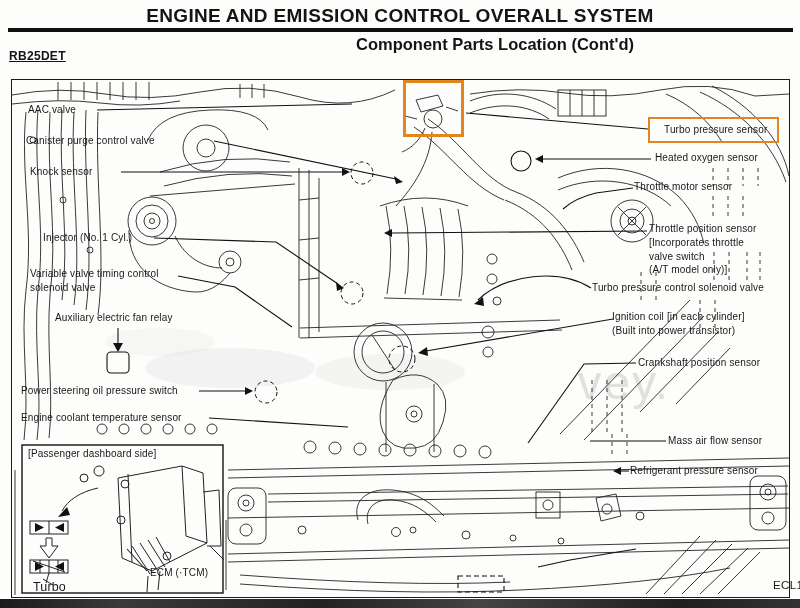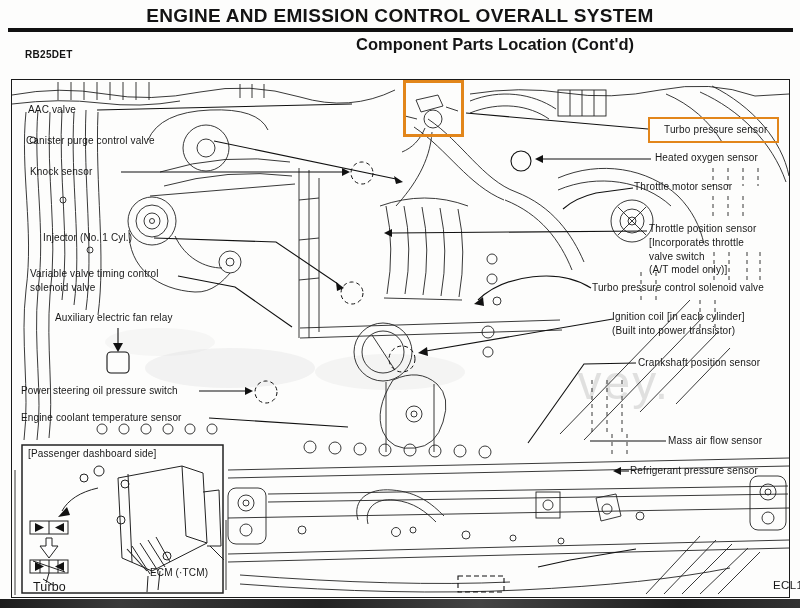--- a/index.html
+++ b/index.html
@@ -3,21 +3,21 @@
 <meta charset="utf-8">
 <style>
   html,body{margin:0;padding:0;background:#ffffff;}
   #page{position:relative;width:800px;height:608px;background:#fdfdfc;overflow:hidden;
         font-family:"Liberation Sans",sans-serif;color:#141414;}
   .abs{position:absolute;}
   #title{left:0;top:5px;width:800px;text-align:center;font-size:19px;font-weight:bold;
          letter-spacing:.3px;white-space:nowrap;}
   #title-rule{left:8px;top:28px;width:785px;height:3.5px;background:#111;}
   #subtitle{left:330px;top:35px;width:330px;text-align:center;font-size:16.5px;font-weight:bold;white-space:nowrap;}
-  #engine-code{left:25px;top:49px;font-size:10px;font-weight:bold;letter-spacing:.3px;}
+  #engine-code{left:9px;top:49px;font-size:12px;font-weight:bold;letter-spacing:.3px;text-decoration:underline;}
   #border{left:11px;top:79px;width:779px;height:519px;border:1.6px solid #1a1a1a;box-sizing:border-box;}
   svg.art{left:0;top:0;}
   .lbl{position:absolute;font-size:10px;line-height:13.8px;white-space:nowrap;
        color:#171717;letter-spacing:.15px;}
   .lbl span{display:block;}
   .hl-box{position:absolute;border:2.5px solid #e2861b;box-sizing:border-box;
           display:flex;align-items:center;padding-left:14px;}
   #hl-component{border-width:3px;background:transparent;}
   #figure-code{font-size:11.5px;letter-spacing:.4px;padding-left:40px;}
   #bottom-band{left:0;top:599px;width:800px;height:9px;

